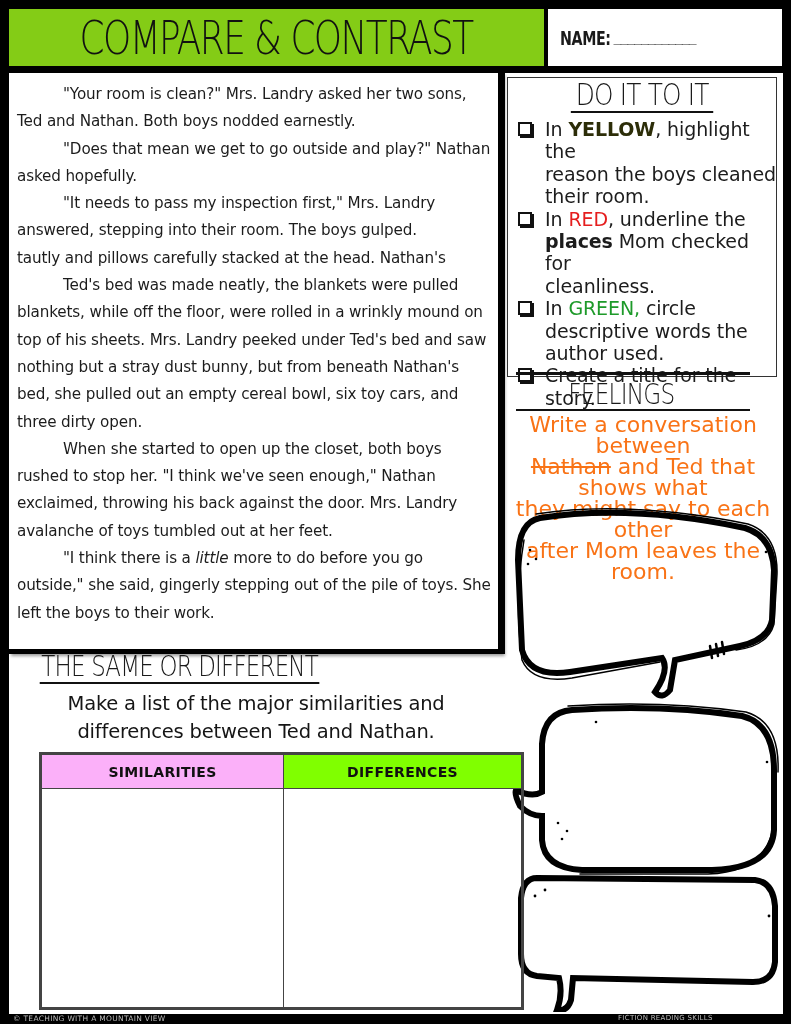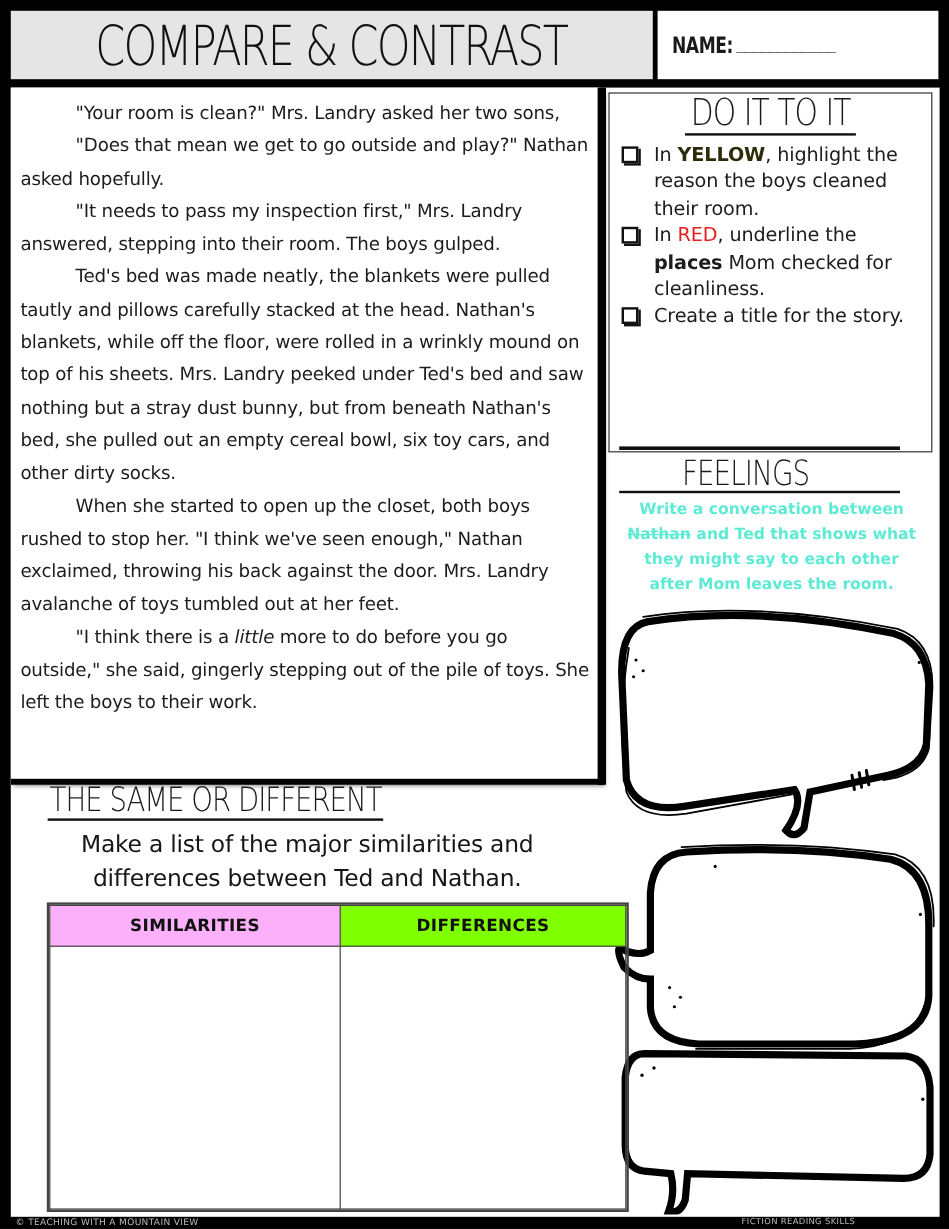--- a/index.html
+++ b/index.html
@@ -2,21 +2,21 @@
 <html><head>
   <meta charset="utf-8">
   <style>
     * { box-sizing: border-box; margin: 0; padding: 0; }
     html, body { width: 791px; height: 1024px; background: #000; overflow: hidden; }
     body { position: relative; font-family: "DejaVu Sans", sans-serif; color: #1a1a1a; }
 
     .abs { position: absolute; }
 
     
-    .title-box { left: 9px; top: 9px; width: 535px; height: 57px; background: #e5e5e5;
+    .title-box { left: 9px; top: 9px; width: 535px; height: 57px; background: #84cc16;
       display: flex; align-items: center; justify-content: center; }
     .title-text { font-family: "DejaVu Sans", sans-serif; font-weight: 200; font-size: 46px;
       letter-spacing: -2px; transform: scaleX(0.78); transform-origin: center; color: #111;
       font-stretch: condensed; white-space: nowrap; }
     .name-box { left: 548px; top: 9px; width: 234px; height: 57px; background: #fff;
       display: flex; align-items: center; padding-left: 12px; }
     .name-label { font-family: "DejaVu Sans", sans-serif; font-weight: bold; font-size: 19px;
       transform: scaleX(0.75); transform-origin: left center; display: inline-block; letter-spacing: -0.5px; }
     .name-line { font-family: "DejaVu Sans Mono", monospace; font-size: 13px; margin-left: -14px; color: #222; letter-spacing: -1px; }
 
@@ -31,32 +31,32 @@
     .indent { padding-left: 46px; }
     .story-line em { font-style: italic; }
 
     
     .right-divider { left: 499px; top: 73px; width: 6px; height: 581px; background: #000; }
     .todo-box { left: 507px; top: 77px; width: 270px; height: 300px; border: 1px solid #333; background:#fff; }
     .todo-title { left: 507px; top: 77px; width: 270px; text-align: center; }
     .todo-title span { font-weight: 200; font-size: 31px; display: inline-block; transform: scaleX(0.8);
       border-bottom: 2px solid #111; line-height: 34px; padding: 0 6px; letter-spacing: -1px; }
     .todo-list { left: 516px; top: 118px; width: 262px; }
-    .todo-item { display: flex; align-items: flex-start; font-size: 16px; line-height: 22.4px; letter-spacing: -0.1px; color:#1c1c1c; }
+    .todo-item { display: flex; align-items: flex-start; font-size: 19px; line-height: 22.4px; letter-spacing: -0.1px; color:#1c1c1c; }
     .checkbox { width: 14px; height: 14px; border: 2px solid #111; box-shadow: 2px 2px 0 #111; margin: 4px 13px 0 2px; flex: 0 0 auto; background: #fff; }
     .kw-yellow { color: #2c2d08; font-weight: bold; }
     .kw-red { color: #e51e1e; }
     .kw-green { color: #1e9a2a; }
     .kw-bold { font-weight: bold; margin-top: 35px; }
     .todo-rule { left: 516px; top: 372px; width: 234px; height: 3px; background: #111; }
 
     .feelings-title { left: 486px; top: 378px; width: 270px; text-align: center; }
     .feelings-title span { font-weight: 200; font-size: 29px; display: inline-block; transform: scaleX(0.8); line-height: 32px; letter-spacing: -1px; }
     .feelings-rule { left: 516px; top: 409px; width: 234px; height: 2px; background: #111; }
-    .feelings-text { left: 508px; top: 414px; width: 270px; text-align: center; font-size: 13px; line-height: 21px; color:#5eead4;font-weight:bold; }
+    .feelings-text { left: 508px; top: 414px; width: 270px; text-align: center; font-size: 22px; line-height: 21px; color:#f97316; }
     .strike { text-decoration: line-through; }
 
     .bubble { position: absolute; }
 
     
     .same-title { left: 9px; top: 651px; width: 494px; }
     .same-title span { font-weight: 200; font-size: 28px; display: inline-block; transform: scaleX(0.82);
       border-bottom: 2px solid #111; line-height: 31px; padding: 0 2px; letter-spacing: -1px; }
     .same-text { left: 9px; top: 690px; width: 494px; text-align: center; font-size: 19.5px; line-height: 28px; color:#151515; letter-spacing: -0.2px; }
 
@@ -78,31 +78,32 @@
 </div>
 <div class="abs name-box">
   <span class="name-label">NAME:</span>
   <span class="name-line">____________</span>
 </div>
 
 <div class="abs page"></div>
 
 <div class="abs story-box" id="story">
     <div class="story-line indent">"Your room is clean?" Mrs. Landry asked her two sons,</div>
+    <div class="story-line">Ted and Nathan. Both boys nodded earnestly.</div>
     <div class="story-line indent">"Does that mean we get to go outside and play?" Nathan</div>
     <div class="story-line">asked hopefully.</div>
     <div class="story-line indent">"It needs to pass my inspection first," Mrs. Landry</div>
     <div class="story-line">answered, stepping into their room. The boys gulped.</div>
+    <div class="story-line">tautly and pillows carefully stacked at the head. Nathan's</div>
     <div class="story-line indent">Ted's bed was made neatly, the blankets were pulled</div>
-    <div class="story-line">tautly and pillows carefully stacked at the head. Nathan's</div>
     <div class="story-line">blankets, while off the floor, were rolled in a wrinkly mound on</div>
     <div class="story-line">top of his sheets. Mrs. Landry peeked under Ted's bed and saw</div>
     <div class="story-line">nothing but a stray dust bunny, but from beneath Nathan's</div>
     <div class="story-line">bed, she pulled out an empty cereal bowl, six toy cars, and</div>
-    <div class="story-line">other dirty socks.</div>
+    <div class="story-line">three dirty open.</div>
     <div class="story-line indent">When she started to open up the closet, both boys</div>
     <div class="story-line">rushed to stop her. "I think we've seen enough," Nathan</div>
     <div class="story-line">exclaimed, throwing his back against the door. Mrs. Landry</div>
     <div class="story-line">avalanche of toys tumbled out at her feet.</div>
     <div class="story-line indent"><span>"I think there is a </span><em>little</em><span> more to do before you go</span></div>
     <div class="story-line">outside," she said, gingerly stepping out of the pile of toys. She</div>
     <div class="story-line">left the boys to their work.</div>
   </div>
 <div class="abs right-divider"></div>
 
@@ -111,20 +112,24 @@
   <span>DO IT TO IT</span>
 </div>
 <div class="abs todo-list">
   <div class="todo-item">
     <span class="checkbox"></span>
     <span><span>In </span><span class="kw-yellow">YELLOW</span>, highlight the<br>reason the boys cleaned<br>their room.</span>
   </div>
   <div class="todo-item">
     <span class="checkbox"></span>
     <span><span>In </span><span class="kw-red">RED</span><span>, underline the</span><br><span class="kw-bold">places</span> Mom checked for<br>cleanliness.</span>
+  </div>
+  <div class="todo-item">
+    <span class="checkbox"></span>
+    <span><span>In </span><span class="kw-green">GREEN,</span> circle<br>descriptive words the<br>author used.</span>
   </div>
   <div class="todo-item">
     <span class="checkbox"></span>
     <span>Create a title for the story.</span>
   </div>
 </div>
 <div class="abs todo-rule"></div>
 
 <div class="abs feelings-title">
   <span>FEELINGS</span>

